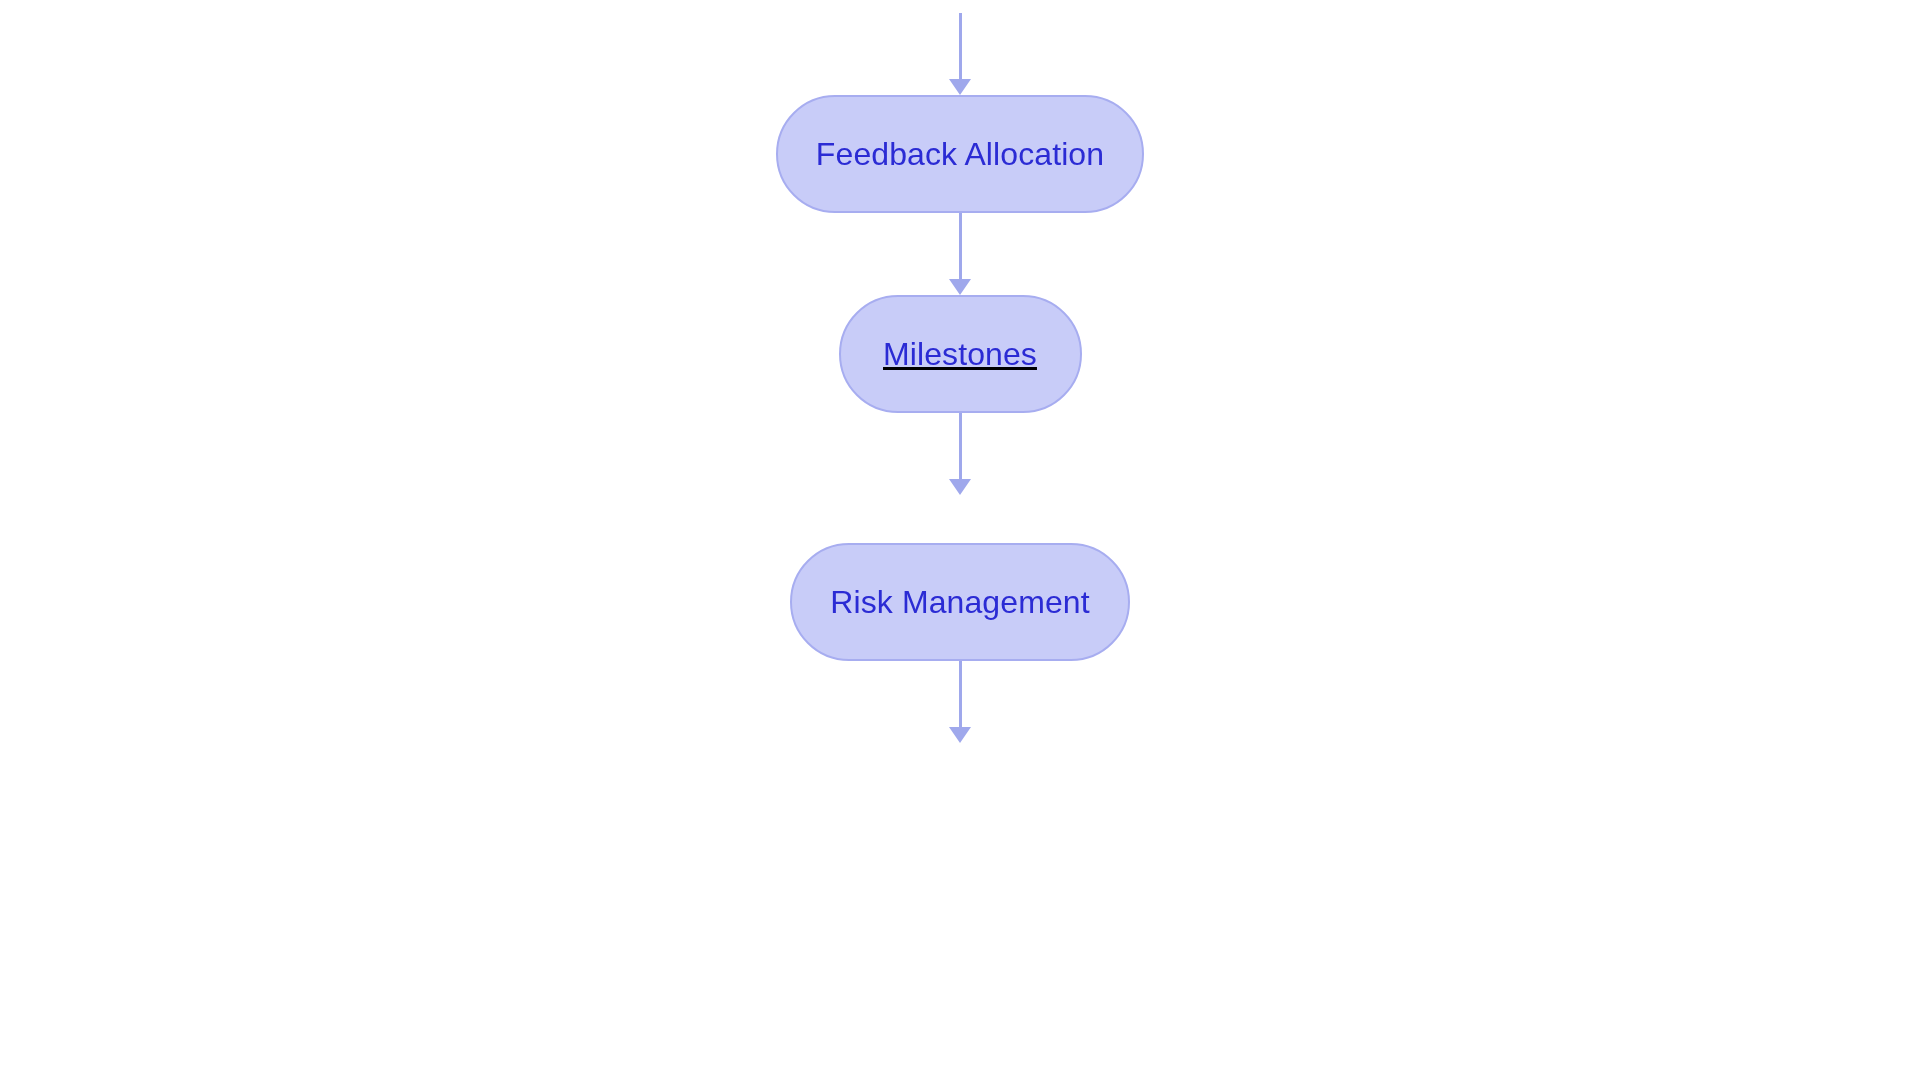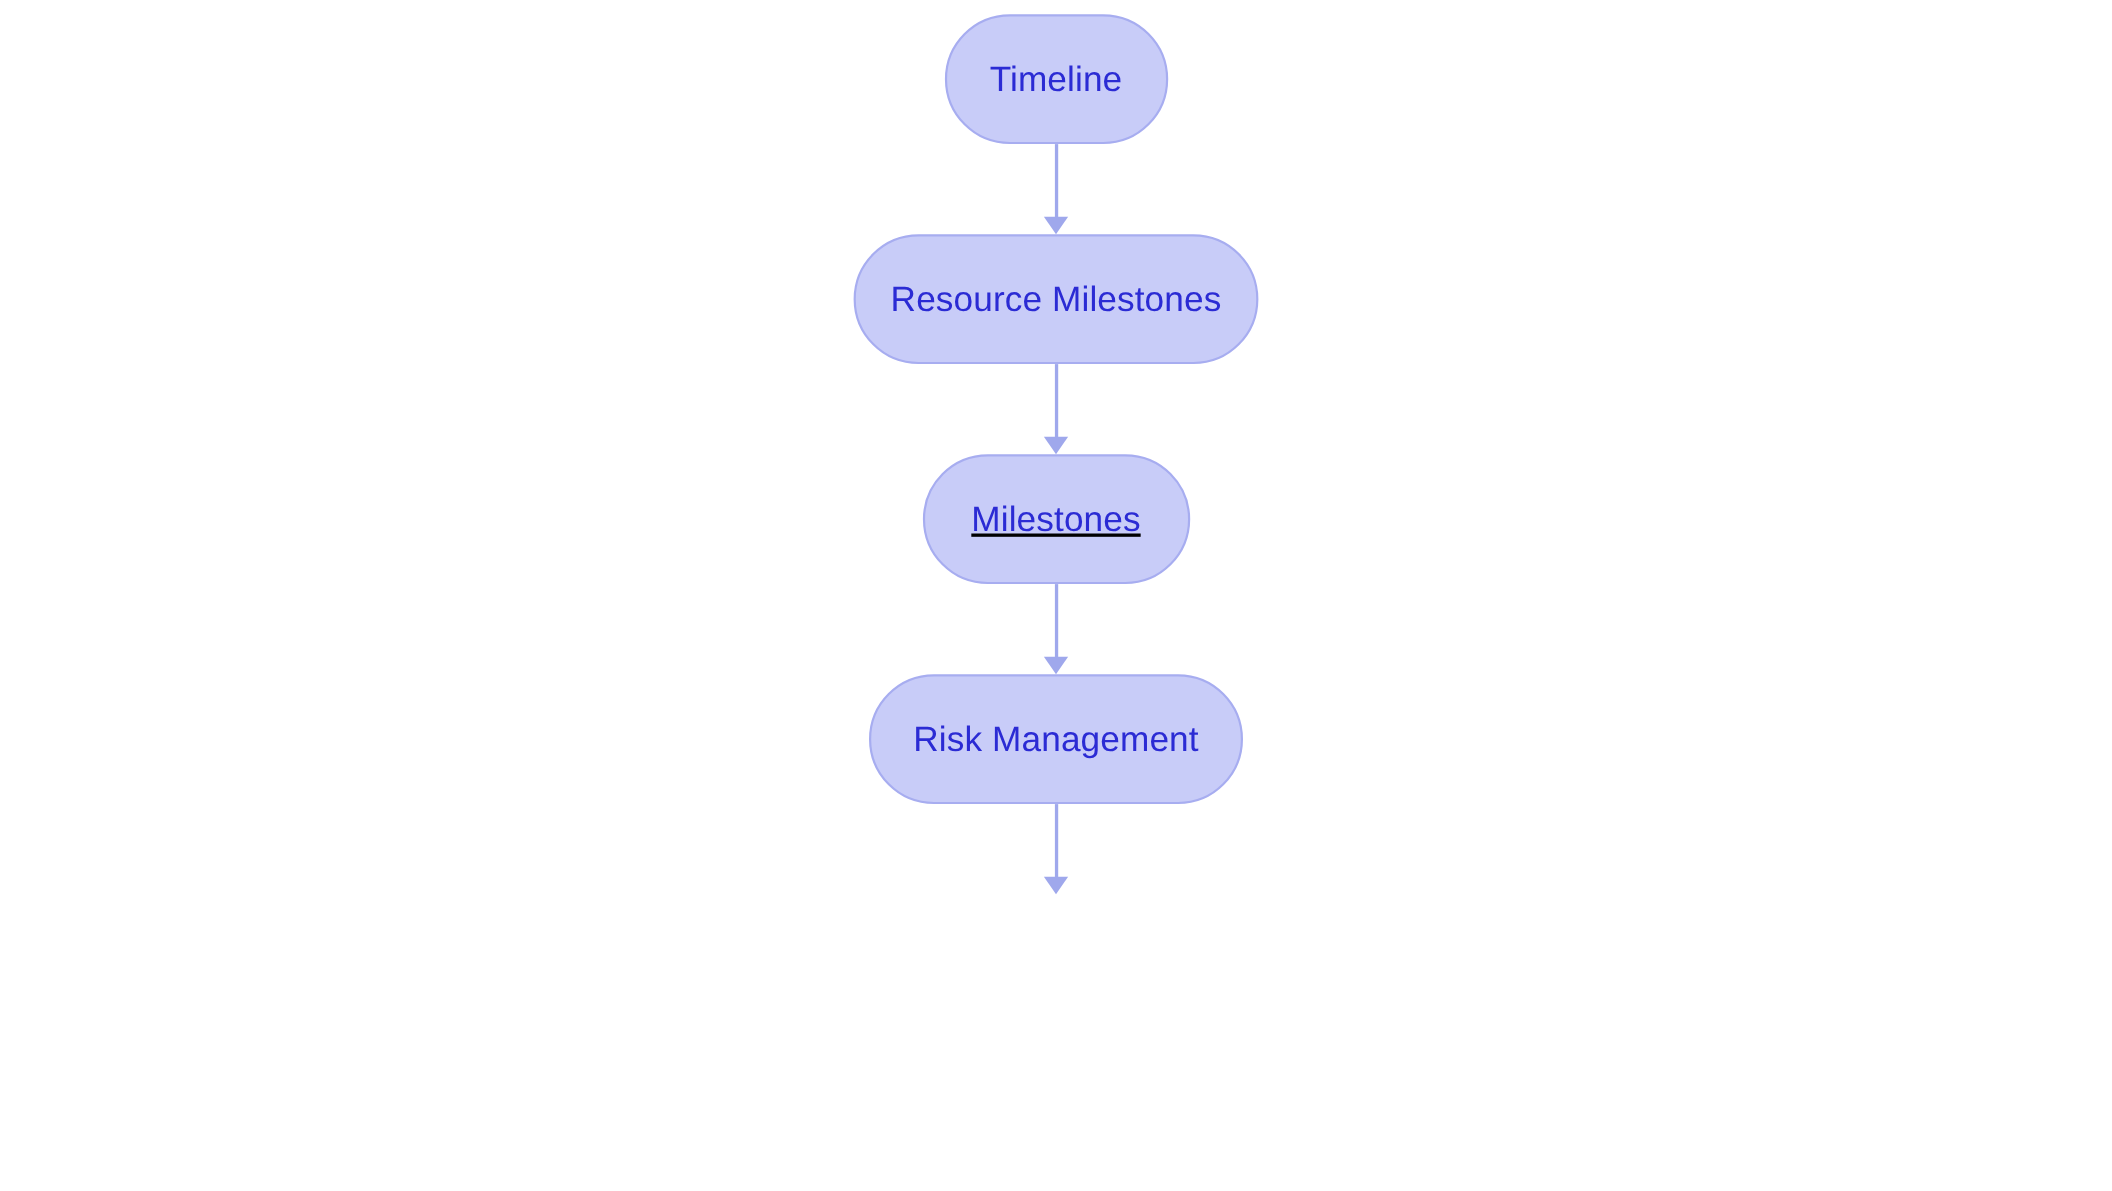--- a/index.html
+++ b/index.html
@@ -84,42 +84,39 @@
   
   .spacer-top   { height: 13px; flex: 0 0 auto; }
   .conn-1 { height: 82px; }
   .conn-2 { height: 82px; }
   .conn-3 { height: 82px; }
   .conn-4 { height: 82px; }
 
   .w-timeline   { width: 203px; }
   .w-resource   { width: 368px; }
   .w-milestones { width: 243px; text-decoration: underline; }
-  .w-risk       { width: 340px; }
+  .w-risk       { width: 340px; margin-top: 48px; }
   .w-feedback   { width: 405px; }
 </style>
 </head>
 <body>
 
 <div id="flow-canvas">
   <div class="flow-column">
 
     <div class="spacer-top"></div>
 
-    <div class="node w-timeline">
-      <span class="node-label">Timeline</span>
-    </div>
 
     <div class="connector conn-1">
       <div class="connector-line"></div>
       <div class="connector-arrowhead"></div>
     </div>
 
     <div class="node w-resource">
-      <span class="node-label">Resource Milestones</span>
+      <span class="node-label">Feedback Allocation</span>
     </div>
 
     <div class="connector conn-2">
       <div class="connector-line"></div>
       <div class="connector-arrowhead"></div>
     </div>
 
     <div class="node w-milestones">
       <span class="node-label">Milestones</span>
     </div>

